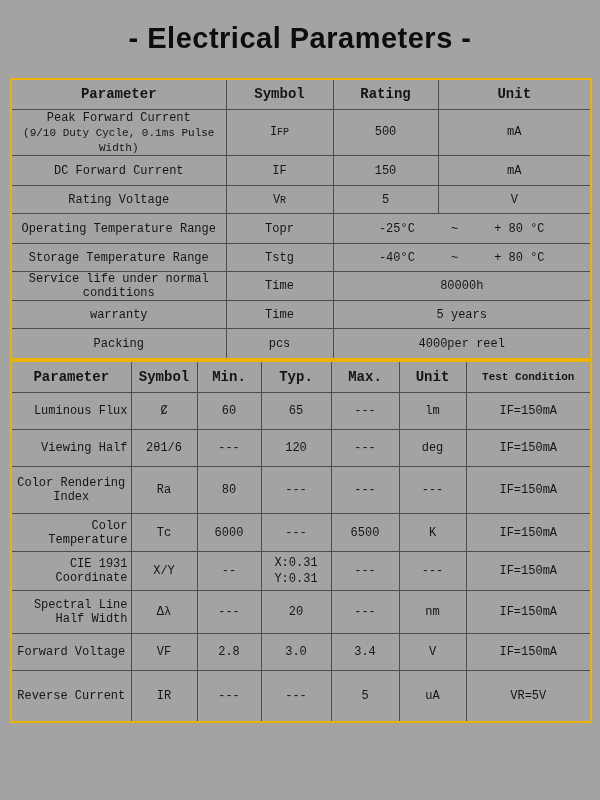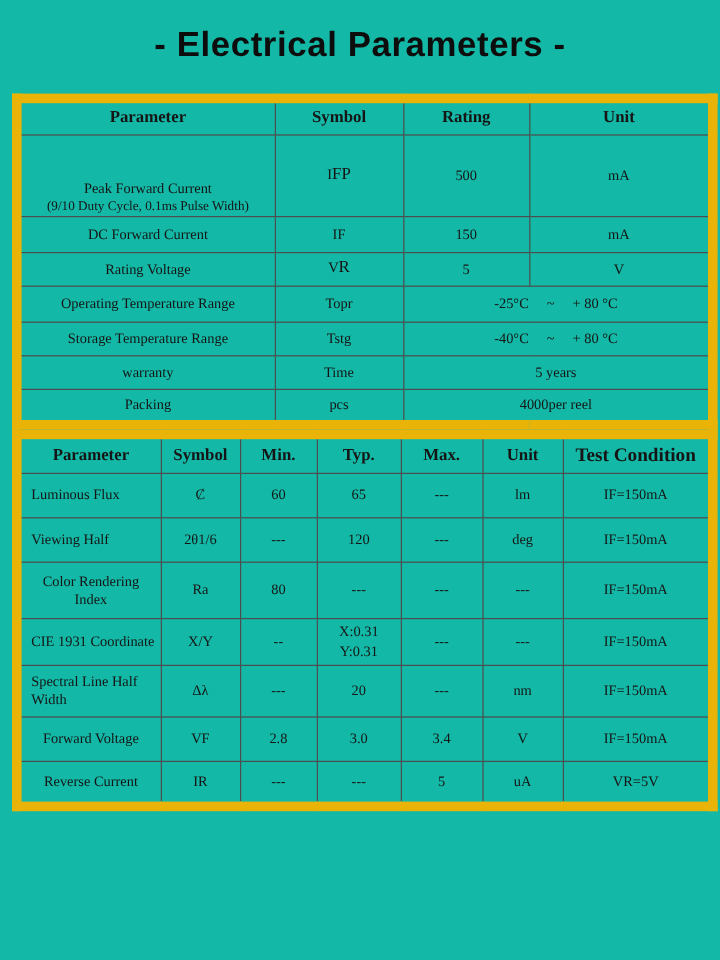--- a/index.html
+++ b/index.html
@@ -1,38 +1,38 @@
 <!DOCTYPE html>
 <html><head>
 <meta charset="utf-8">
 <style>
   html,body { margin:0; padding:0; background:#ffffff; }
   .page {
-    width:600px; height:800px; position:relative; background:#14b8a6;
+    width:600px; height:800px; position:relative; background:#a3a3a3;
     font-family:"Liberation Serif","DejaVu Serif",serif; color:#151515;
     overflow:hidden;
   }
   .title {
     font-family:"Liberation Sans","DejaVu Sans",sans-serif;
     font-weight:bold; font-size:29px; text-align:center;
     margin:0; padding-top:22px; color:#0d0d0d; letter-spacing:0.5px;
   }
   .tables { position:absolute; left:10px; top:78px; width:580px; }
   table { border-collapse:collapse; width:580px; table-layout:fixed; }
-  table.outer { border:8px solid #eab308; }
+  table.outer { border:2px solid #eab308;font-family:Liberation Mono, monospace; }
   td,th {
     border:1px solid #4d4d4d; text-align:center; vertical-align:middle;
     font-size:12px; padding:0 3px; overflow:hidden; color:#151515;
   }
   th { font-size:14px; font-weight:bold; }
-  th.small-hdr { font-size:16px; }
-  td.param-left { text-align:left; padding-left:8px; }
+  th.small-hdr { font-size:11px; }
+  td.param-left { text-align:right; padding-left:8px; }
   .sub-line { font-size:11px; line-height:1.25; }
-  .main-line { line-height:1.25;margin-top:36px; }
-  .sym-sub { font-size:14px; }
+  .main-line { line-height:1.25; }
+  .sym-sub { font-size:10px; }
   .two-line div { line-height:1.35; }
 </style>
 </head>
 <body>
 
 <div class="page">
 
   <h1 class="title">- Electrical Parameters -</h1>
 
   <div class="tables">
@@ -74,20 +74,25 @@
       </tr>
       <tr style="height:30px">
         <td>Operating Temperature Range</td>
         <td>Topr</td>
         <td colspan="2">-25°C&nbsp;&nbsp;&nbsp;&nbsp;&nbsp;~&nbsp;&nbsp;&nbsp;&nbsp;&nbsp;+&nbsp;80&nbsp;°C</td>
       </tr>
       <tr style="height:28px">
         <td>Storage Temperature Range</td>
         <td>Tstg</td>
         <td colspan="2">-40°C&nbsp;&nbsp;&nbsp;&nbsp;&nbsp;~&nbsp;&nbsp;&nbsp;&nbsp;&nbsp;+&nbsp;80&nbsp;°C</td>
+      </tr>
+      <tr style="height:27px">
+        <td>Service life under normal conditions</td>
+        <td>Time</td>
+        <td colspan="2">80000h</td>
       </tr>
       <tr style="height:28px">
         <td>warranty</td>
         <td>Time</td>
         <td colspan="2">5 years</td>
       </tr>
       <tr style="height:30px">
         <td>Packing</td>
         <td>pcs</td>
         <td colspan="2">4000per reel</td>
@@ -135,20 +140,29 @@
       </tr>
       <tr style="height:47px">
         <td>Color Rendering Index</td>
         <td>Ra</td>
         <td>80</td>
         <td>---</td>
         <td>---</td>
         <td>---</td>
         <td>IF=150mA</td>
       </tr>
+      <tr style="height:38px">
+        <td class="param-left">Color Temperature</td>
+        <td>Tc</td>
+        <td>6000</td>
+        <td>---</td>
+        <td>6500</td>
+        <td>K</td>
+        <td>IF=150mA</td>
+      </tr>
       <tr style="height:39px">
         <td class="param-left">CIE 1931 Coordinate</td>
         <td>X/Y</td>
         <td>--</td>
         <td class="two-line">
           <div>X:0.31</div>
           <div>Y:0.31</div>
         </td>
         <td>---</td>
         <td>---</td>
@@ -165,21 +179,21 @@
       </tr>
       <tr style="height:37px">
         <td>Forward Voltage</td>
         <td>VF</td>
         <td>2.8</td>
         <td>3.0</td>
         <td>3.4</td>
         <td>V</td>
         <td>IF=150mA</td>
       </tr>
-      <tr style="height:38px">
+      <tr style="height:51px">
         <td>Reverse Current</td>
         <td>IR</td>
         <td>---</td>
         <td>---</td>
         <td>5</td>
         <td>uA</td>
         <td>VR=5V</td>
       </tr>
     </tbody>
       </table>

